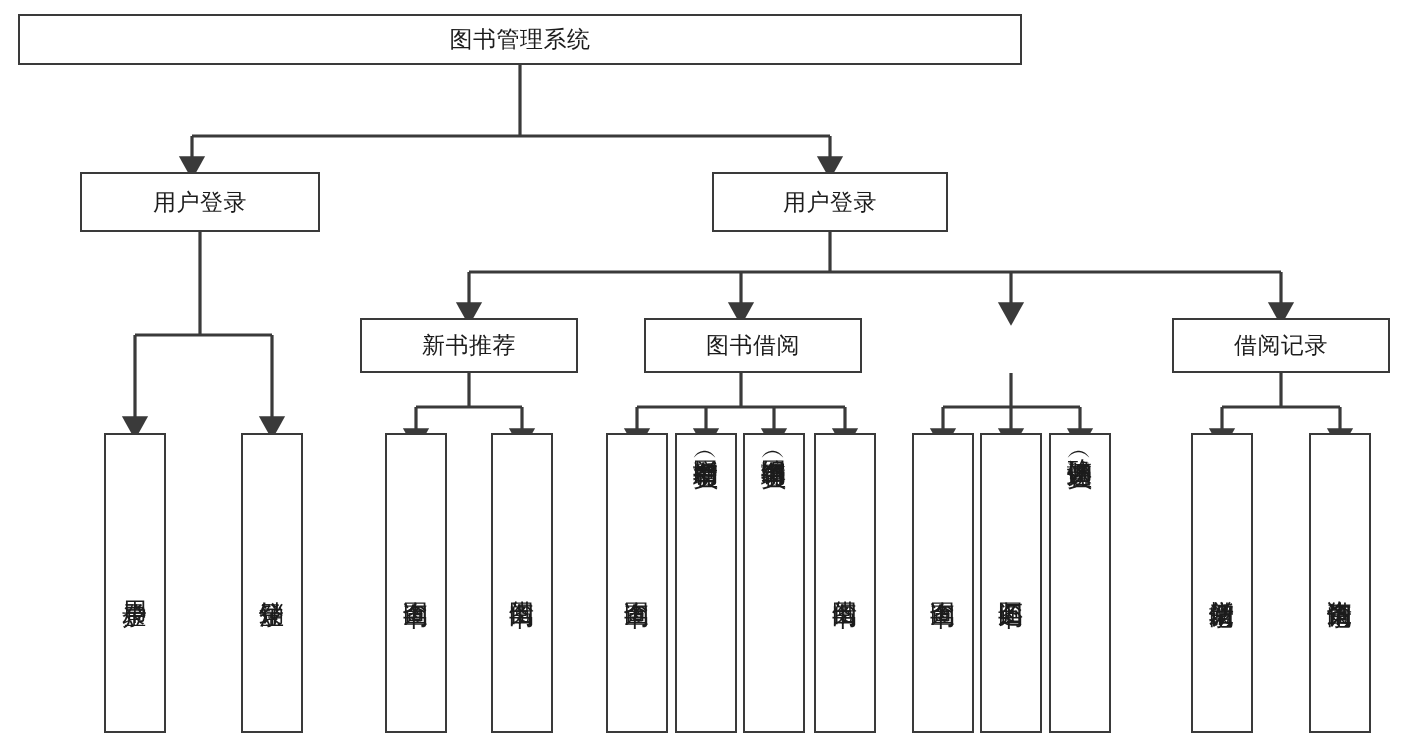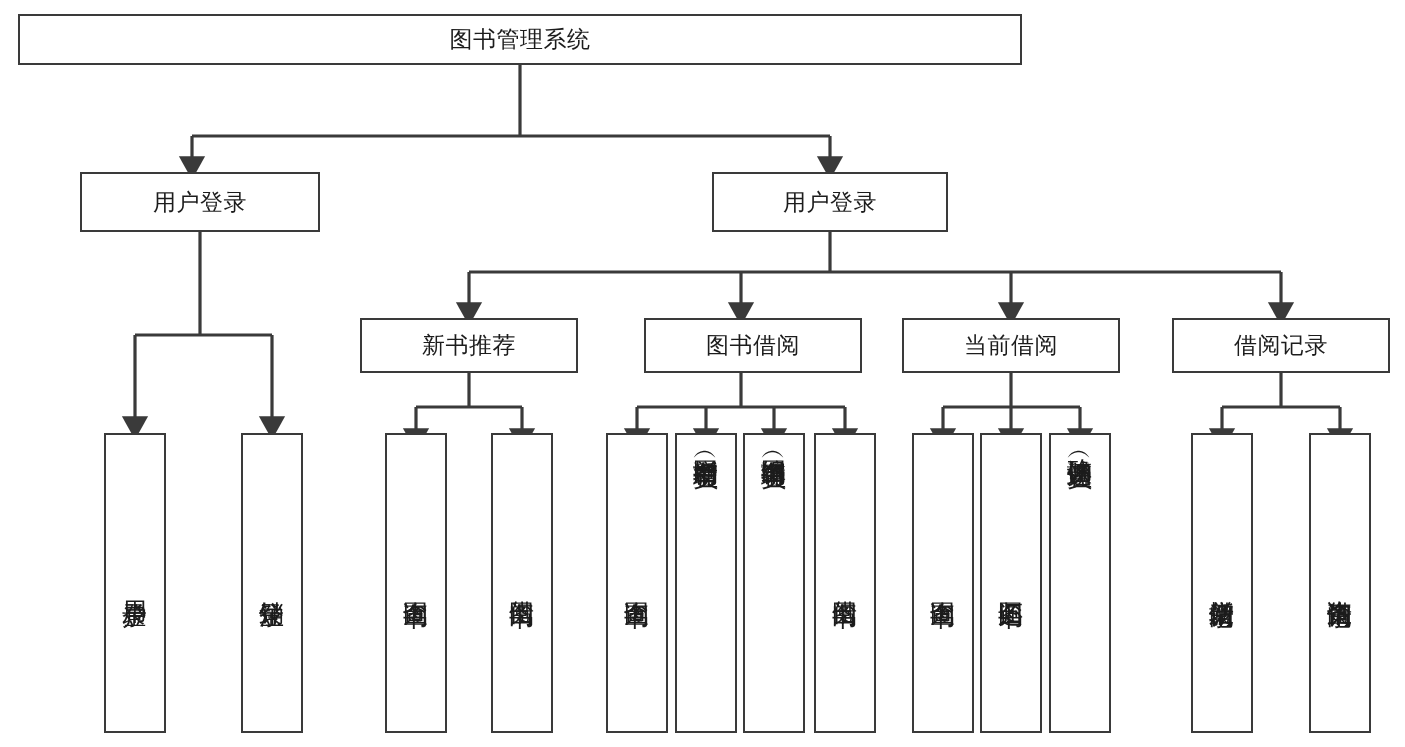--- a/index.html
+++ b/index.html
@@ -140,23 +140,20 @@
   </div>
 
   <div class="node-box node-h" style="left:360px; top:318px; width:218px; height:55px;text-align:right;">
     <span class="node-label">新书推荐</span>
   </div>
 
   <div class="node-box node-h" style="left:644px; top:318px; width:218px; height:55px;">
     <span class="node-label">图书借阅</span>
   </div>
 
-  <div class="node-box node-h" style="left:902px; top:318px; width:218px; height:55px;">
-    <span class="node-label">当前借阅</span>
-  </div>
 
   <div class="node-box node-h" style="left:1172px; top:318px; width:218px; height:55px;">
     <span class="node-label">借阅记录</span>
   </div>
 
   <div class="node-box node-v" style="left:104px; top:433px; width:62px; height:300px;">
     <span class="node-label">用户登录</span>
   </div>
 
   <div class="node-box node-v" style="left:241px; top:433px; width:62px; height:300px;">

